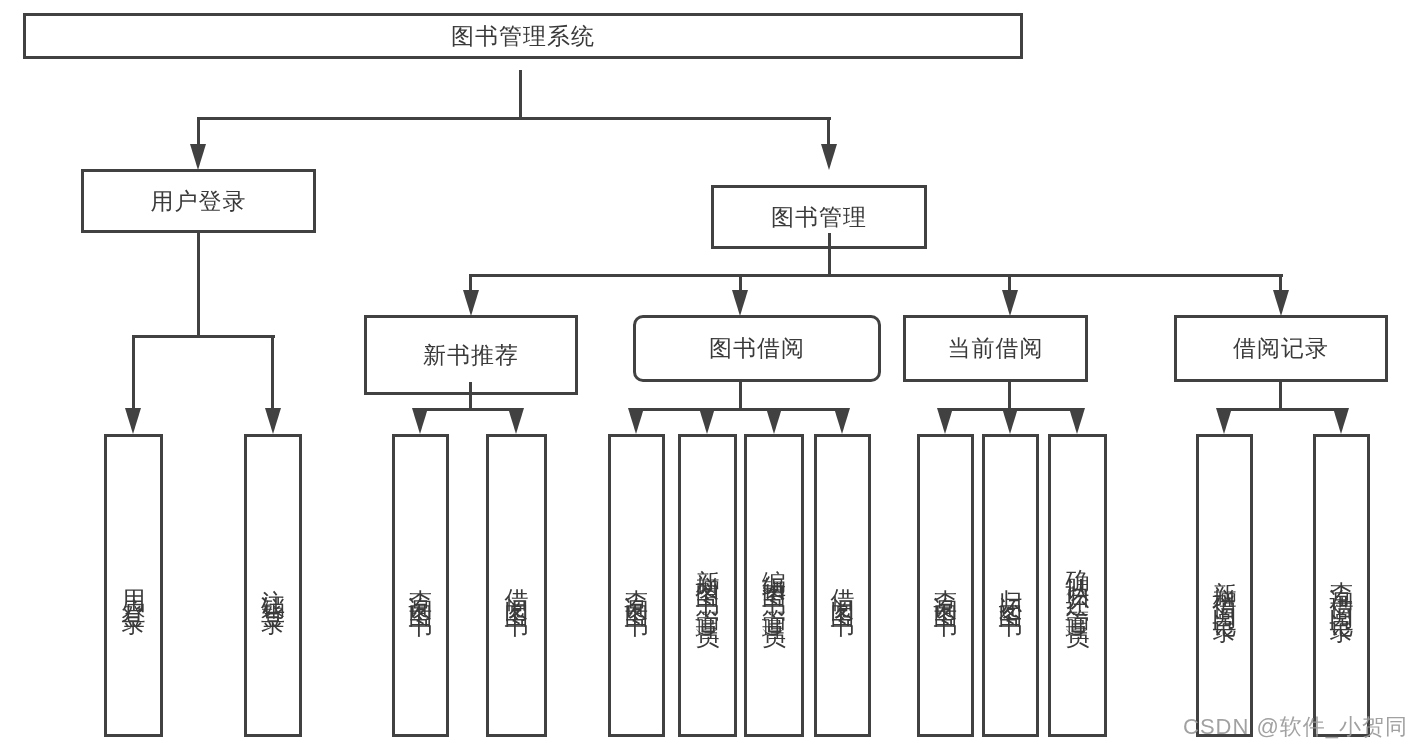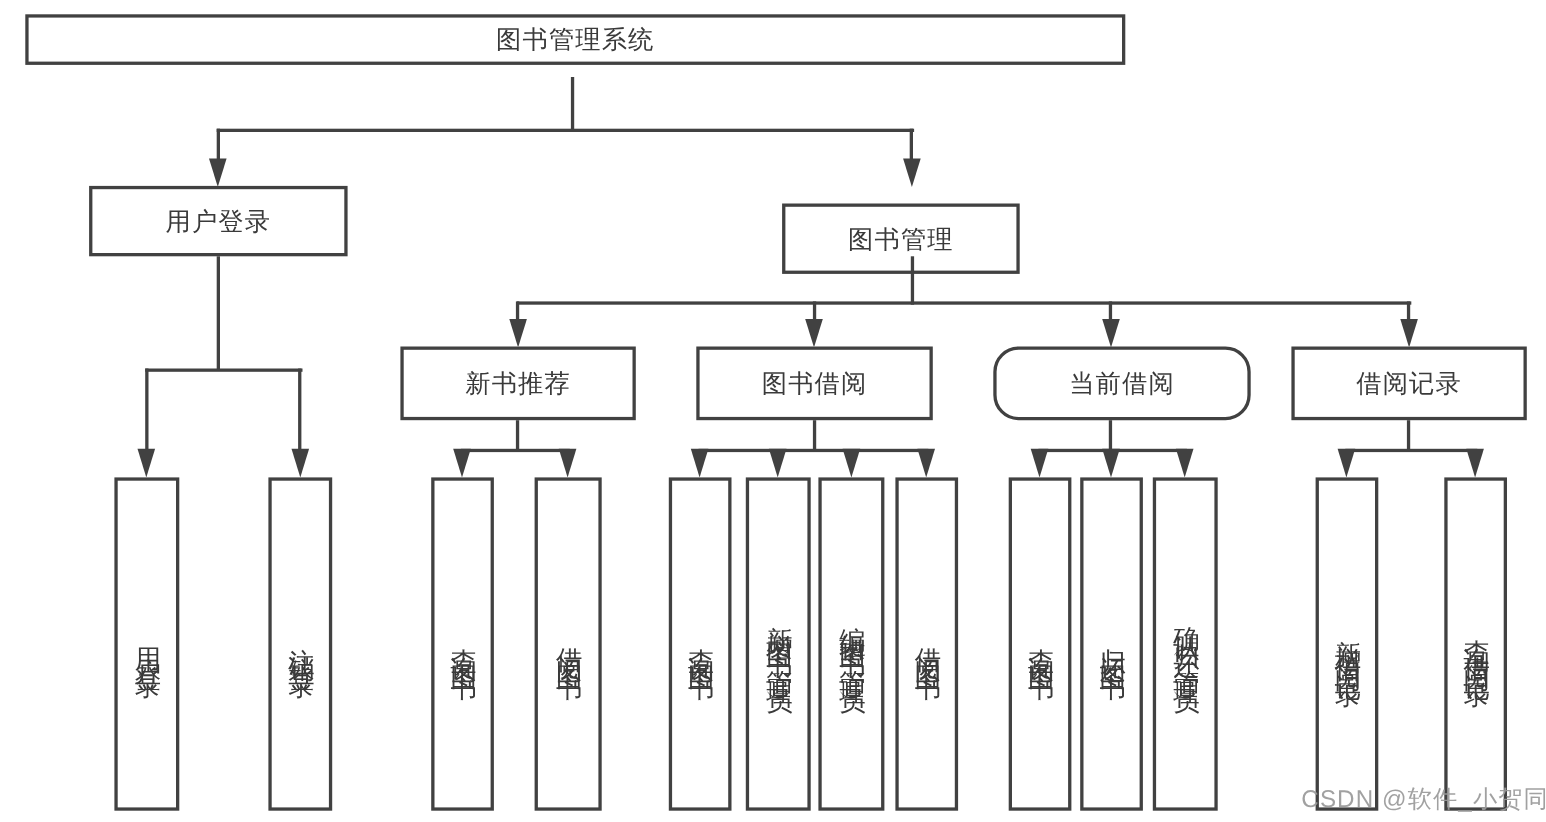--- a/index.html
+++ b/index.html
@@ -63,23 +63,23 @@
   <div class="line" style="left:470px;top:274px;width:813px;height:3px;"></div>
   <div class="line" style="left:469px;top:274px;width:3px;height:18px;"></div>
   <div class="line" style="left:739px;top:274px;width:3px;height:18px;"></div>
   <div class="line" style="left:1008px;top:274px;width:3px;height:18px;"></div>
   <div class="line" style="left:1279px;top:274px;width:3px;height:18px;"></div>
   <div class="arrow" style="left:463px;top:290px;"></div>
   <div class="arrow" style="left:732px;top:290px;"></div>
   <div class="arrow" style="left:1002px;top:290px;"></div>
   <div class="arrow" style="left:1273px;top:290px;"></div>
 
-  <div class="node h-node" style="left:364px;top:315px;width:214px;height:67px;">新书推荐</div>
-  <div class="node h-node" style="left:633px;top:315px;width:215px;height:67px;">图书借阅</div>
-  <div class="node h-node" style="left:903px;top:315px;width:234px;height:67px;border-radius:23px;">当前借阅</div>
+  <div class="node h-node" style="left:364px;top:315px;width:214px;height:80px;">新书推荐</div>
+  <div class="node h-node" style="left:633px;top:315px;width:248px;height:67px;border-radius:10px;">图书借阅</div>
+  <div class="node h-node" style="left:903px;top:315px;width:185px;height:67px;">当前借阅</div>
   <div class="node h-node" style="left:1174px;top:315px;width:214px;height:67px;">借阅记录</div>
 
   <div class="line" style="left:469px;top:382px;width:3px;height:28px;"></div>
   <div class="line" style="left:419px;top:408px;width:99px;height:3px;"></div>
   <div class="arrow" style="left:412px;top:408px;"></div>
   <div class="arrow" style="left:508px;top:408px;"></div>
 
   <div class="line" style="left:739px;top:382px;width:3px;height:28px;"></div>
   <div class="line" style="left:635px;top:408px;width:209px;height:3px;"></div>
   <div class="arrow" style="left:628px;top:408px;"></div>

